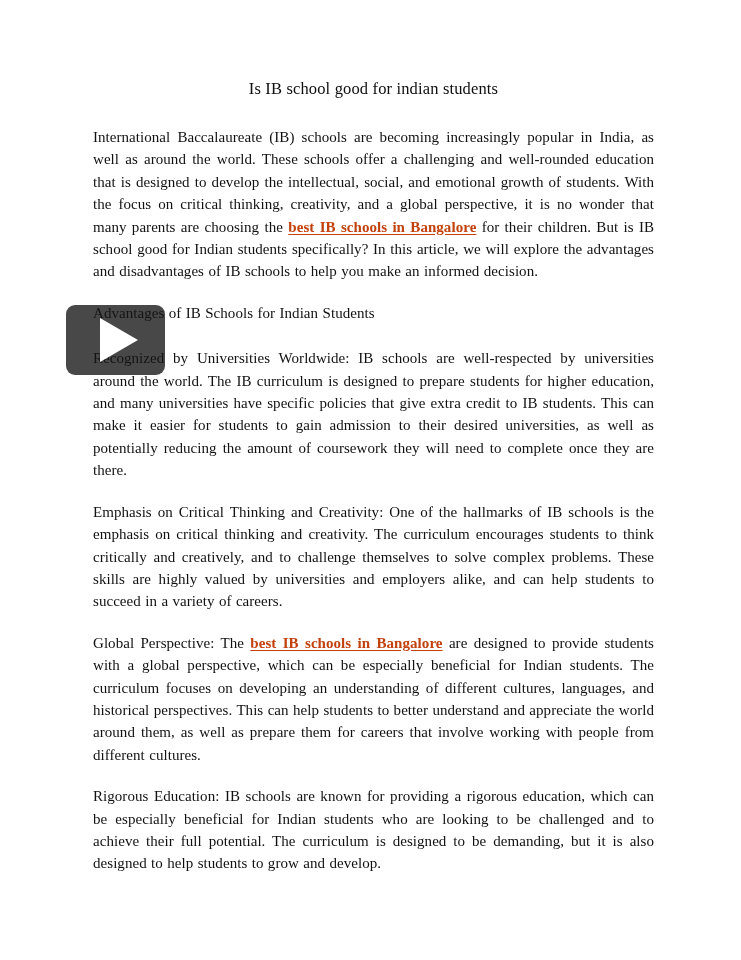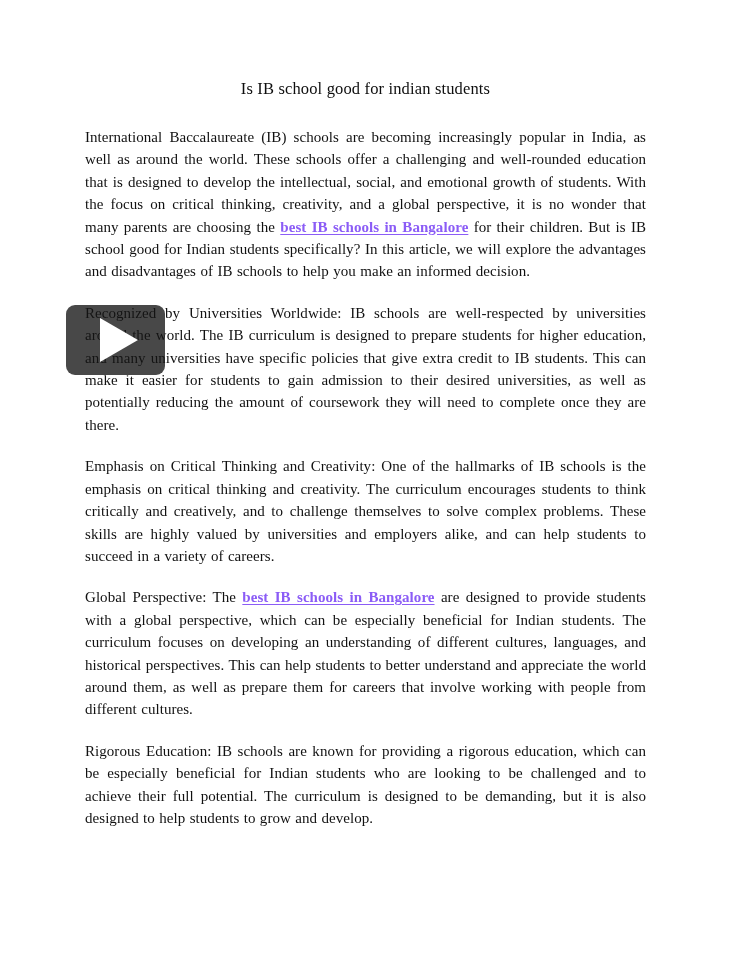--- a/index.html
+++ b/index.html
@@ -18,21 +18,21 @@
 
   #page {
     position: relative;
     width: 741px;
     height: 960px;
     background: #ffffff;
   }
 
   #doc-body {
     position: absolute;
-    left: 85px;
+    left: 93px;
     top: 78px;
     width: 561px;
   }
 
   .doc-title {
     text-align: center;
     font-size: 16.5px;
     line-height: 22px;
     letter-spacing: 0.15px;
     margin: 0 0 26px 0;
@@ -54,21 +54,21 @@
   .para.heading-para {
     text-align: left;
     margin-bottom: 23px;
   }
 
   .para.last {
     margin-bottom: 12px;
   }
 
   .doc-link {
-    color: #8b5cf6;
+    color: #c2410c;
     font-weight: bold;
     text-decoration: underline;
     text-underline-offset: 1.5px;
     cursor: pointer;
   }
 
   
   #video-overlay {
     position: absolute;
     left: 66px;
@@ -96,20 +96,21 @@
 <body>
 
 <div id="page">
 
   <div id="doc-body">
 
     <h1 class="doc-title">Is IB school good for indian students</h1>
 
     <p class="para"><span>International Baccalaureate (IB) schools are becoming increasingly popular in India, as well as around the world. These schools offer a challenging and well-rounded education that is designed to develop the intellectual, social, and emotional growth of students. With the focus on critical thinking, creativity, and a global perspective, it is no wonder that many parents are choosing the </span><a class="doc-link">best IB schools in Bangalore</a><span> for their children. But is IB school good for Indian students specifically? In this article, we will explore the advantages and disadvantages of IB schools to help you make an informed decision.</span></p>
 
+    <p class="para heading-para">Advantages of IB Schools for Indian Students</p>
 
     <p class="para">Recognized by Universities Worldwide: IB schools are well-respected by universities around the world. The IB curriculum is designed to prepare students for higher education, and many universities have specific policies that give extra credit to IB students. This can make it easier for students to gain admission to their desired universities, as well as potentially reducing the amount of coursework they will need to complete once they are there.</p>
 
     <p class="para">Emphasis on Critical Thinking and Creativity: One of the hallmarks of IB schools is the emphasis on critical thinking and creativity. The curriculum encourages students to think critically and creatively, and to challenge themselves to solve complex problems. These skills are highly valued by universities and employers alike, and can help students to succeed in a variety of careers.</p>
 
     <p class="para"><span>Global Perspective: The </span><a class="doc-link">best IB schools in Bangalore</a><span> are designed to provide students with a global perspective, which can be especially beneficial for Indian students. The curriculum focuses on developing an understanding of different cultures, languages, and historical perspectives. This can help students to better understand and appreciate the world around them, as well as prepare them for careers that involve working with people from different cultures.</span></p>
 
     <p class="para last">Rigorous Education: IB schools are known for providing a rigorous education, which can be especially beneficial for Indian students who are looking to be challenged and to achieve their full potential. The curriculum is designed to be demanding, but it is also designed to help students to grow and develop.</p>
 
   </div>

